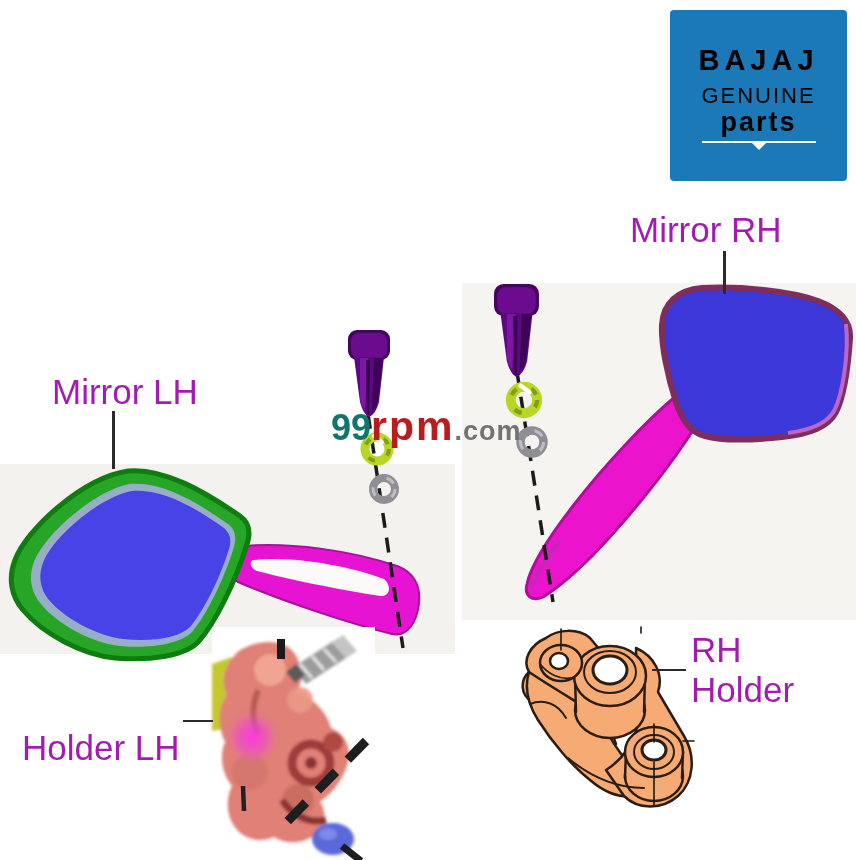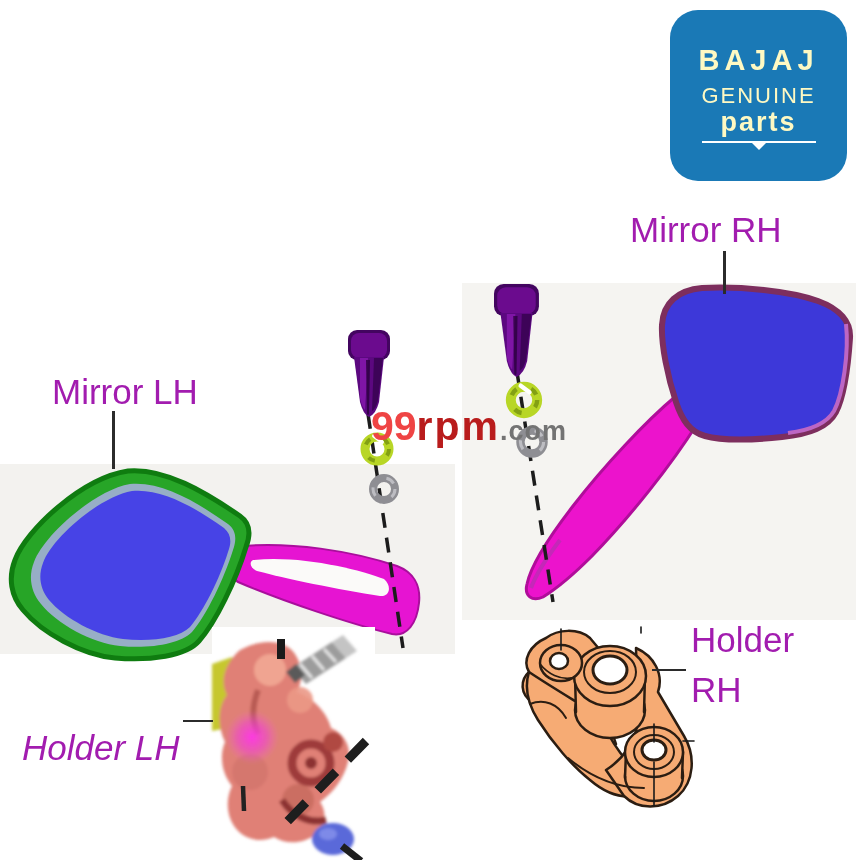--- a/index.html
+++ b/index.html
@@ -20,30 +20,30 @@
     letter-spacing:0px;
   }
   .leader{position:absolute;background:#2b2b2b;}
   
   .watermark{
     position:absolute;left:331px;top:403px;
     white-space:nowrap;
     font-weight:700;
     pointer-events:none;
   }
-  .wm-99{font-size:41px;color:#ef4444;margin-left:40px;}
+  .wm-99{font-size:36px;color:#0f766e;}
   .wm-rpm{font-size:41px;color:#b91c1c;letter-spacing:2px;}
   .wm-com{font-size:27px;color:#737373;letter-spacing:1px;}
   
   .logo{
     position:absolute;left:670px;top:10px;
     width:177px;height:171px;
     background:#1a79b6;
-    border-radius:28px;
-    color:#fef9c3;
+    border-radius:4px;
+    color:#000000;
     text-align:center;
     box-sizing:border-box;
   }
   .logo-brand{
     margin-top:34px;
     font-size:29px;font-weight:bold;letter-spacing:5px;
   }
   .logo-genuine{
     margin-top:6px;
     font-size:22px;font-weight:400;letter-spacing:2px;
@@ -233,26 +233,26 @@
       </g>
     </g>
   </svg>
 
   <div class="part-label" style="left:28px;top:372px;margin-left:24px;">Mirror LH</div>
   <div class="leader" style="left:112px;top:411px;width:3px;height:58px;"></div>
 
   <div class="part-label" style="left:630px;top:210px;">Mirror RH</div>
   <div class="leader" style="left:723px;top:251px;width:3px;height:43px;"></div>
 
-  <div class="part-label" style="left:22px;top:728px;font-style:italic;">Holder LH</div>
+  <div class="part-label" style="left:22px;top:728px;">Holder LH</div>
   <div class="leader" style="left:183px;top:720px;width:30px;height:2px;"></div>
 
   <div class="part-label" style="left:691px;top:620px;">
+    <div style="margin-top:10px;">RH</div>
     <div>Holder</div>
-    <div style="margin-top:10px;">RH</div>
   </div>
   <div class="leader" style="left:652px;top:669px;width:34px;height:2px;"></div>
 
   <div class="watermark">
     <span class="wm-99">99</span><span class="wm-rpm">rpm</span><span class="wm-com">.com</span>
   </div>
 
   <div class="logo">
     <div class="logo-brand">BAJAJ</div>
     <div class="logo-genuine">GENUINE</div>

